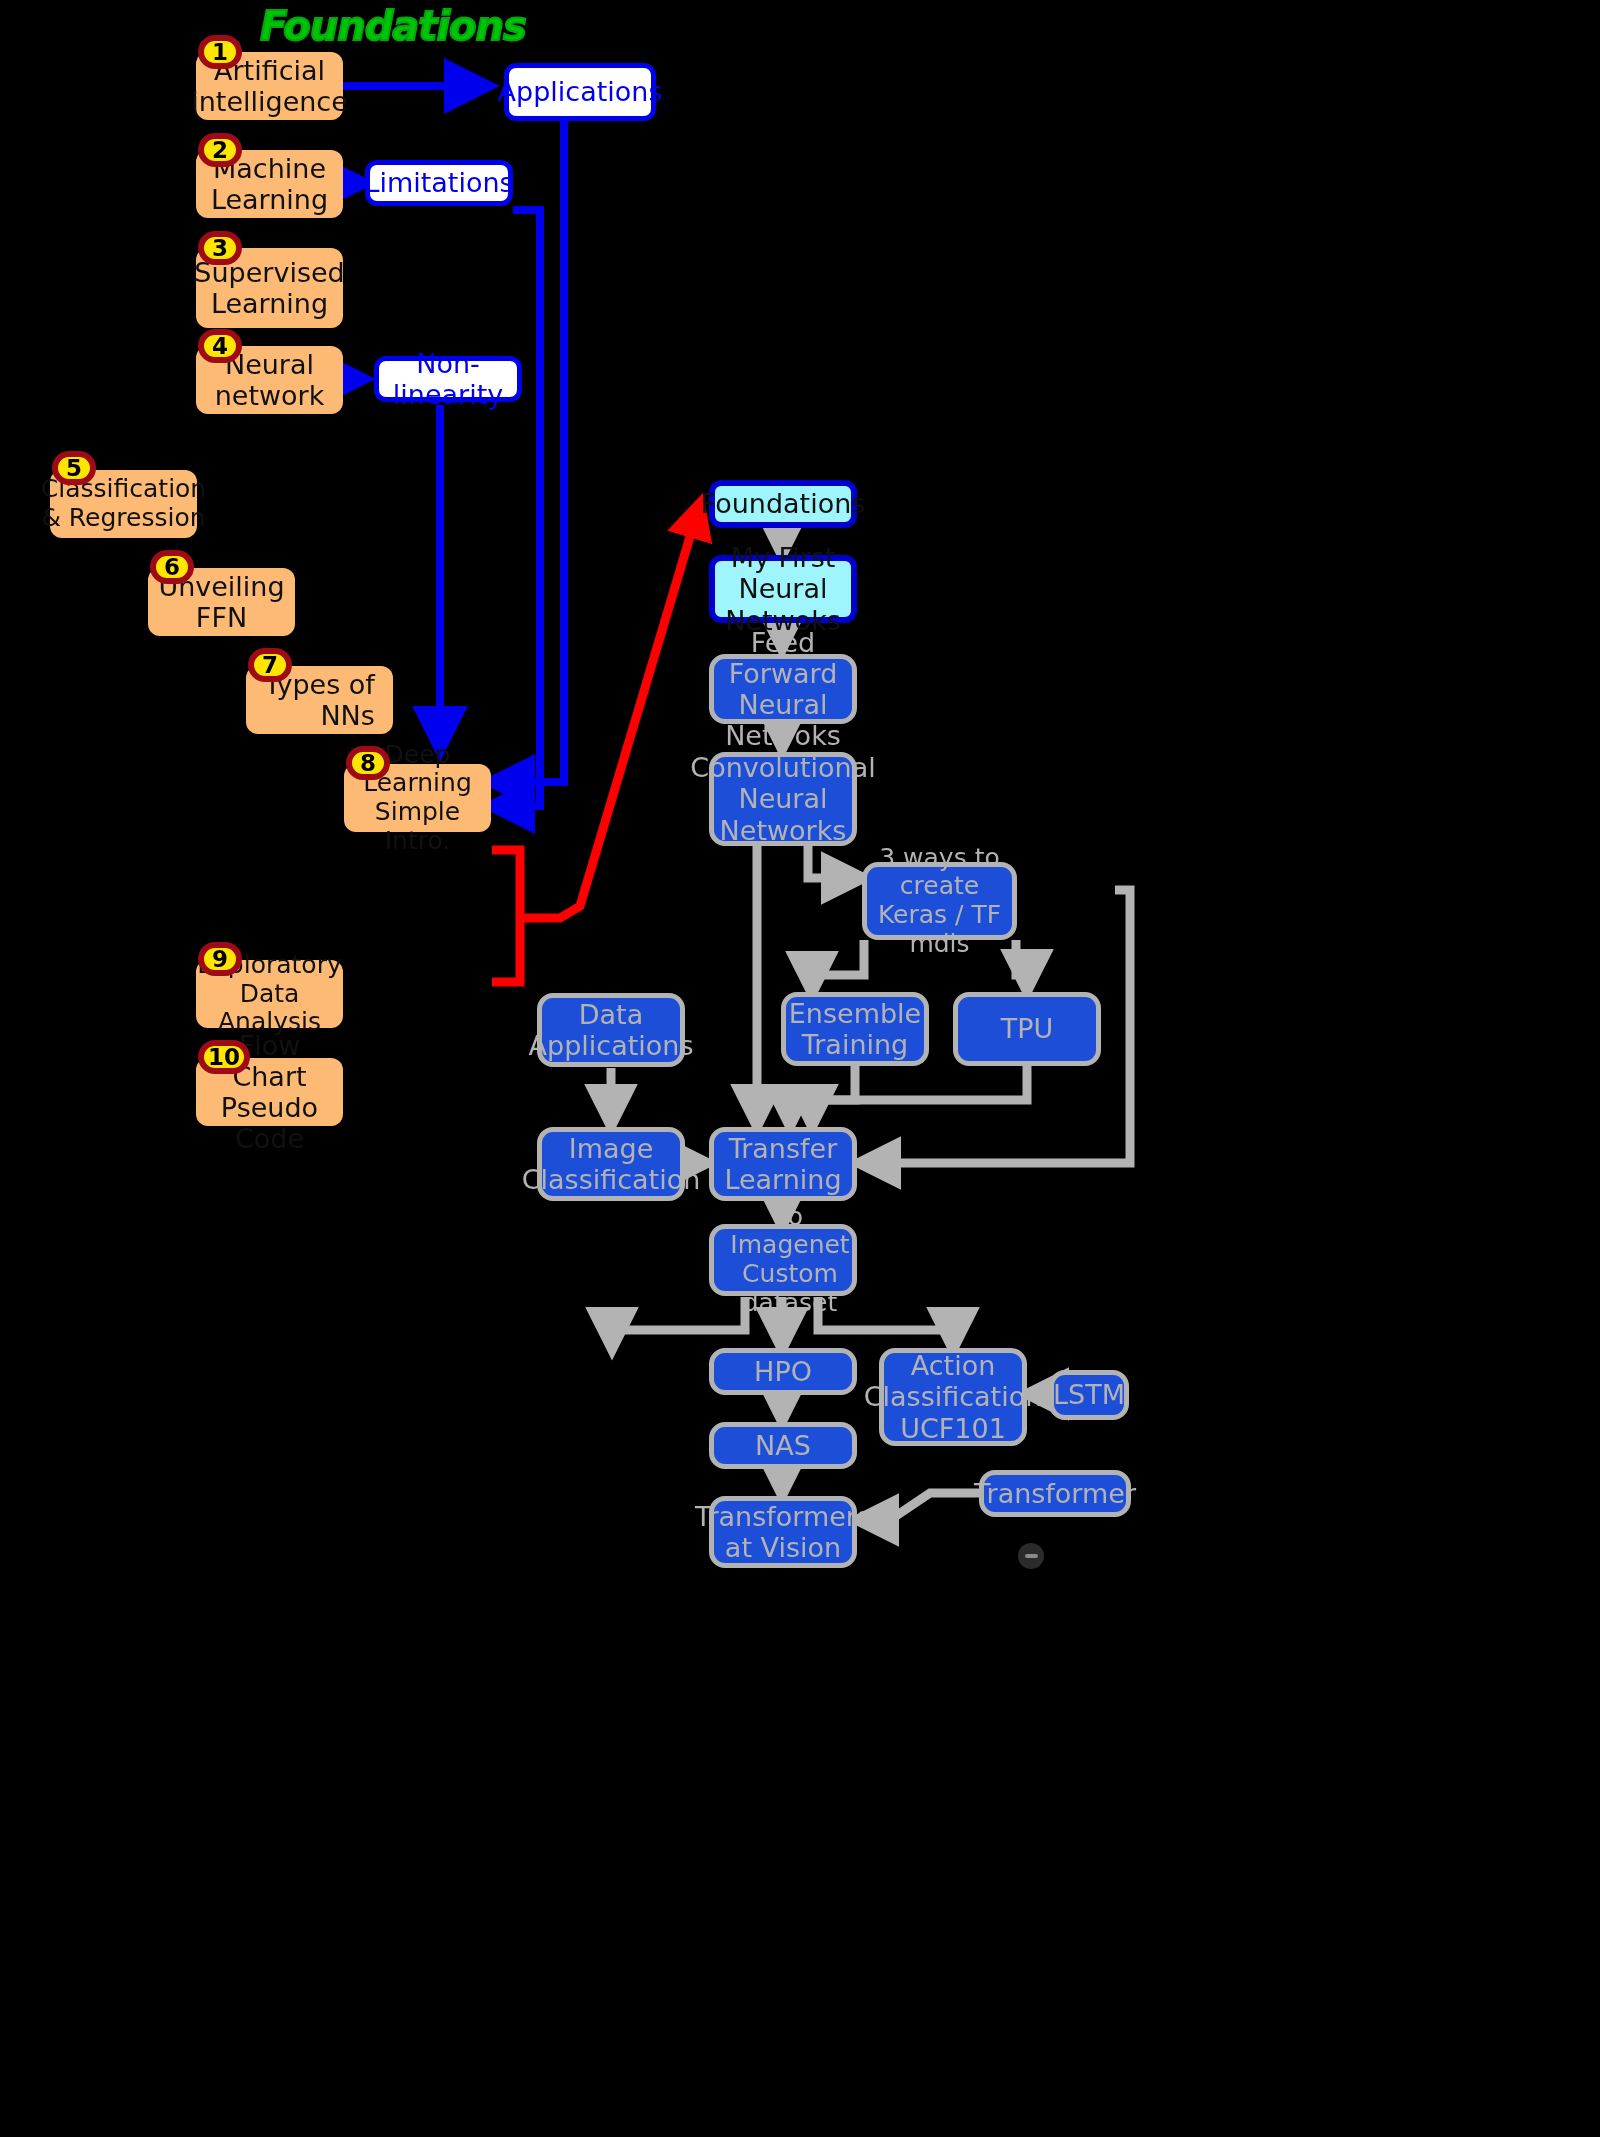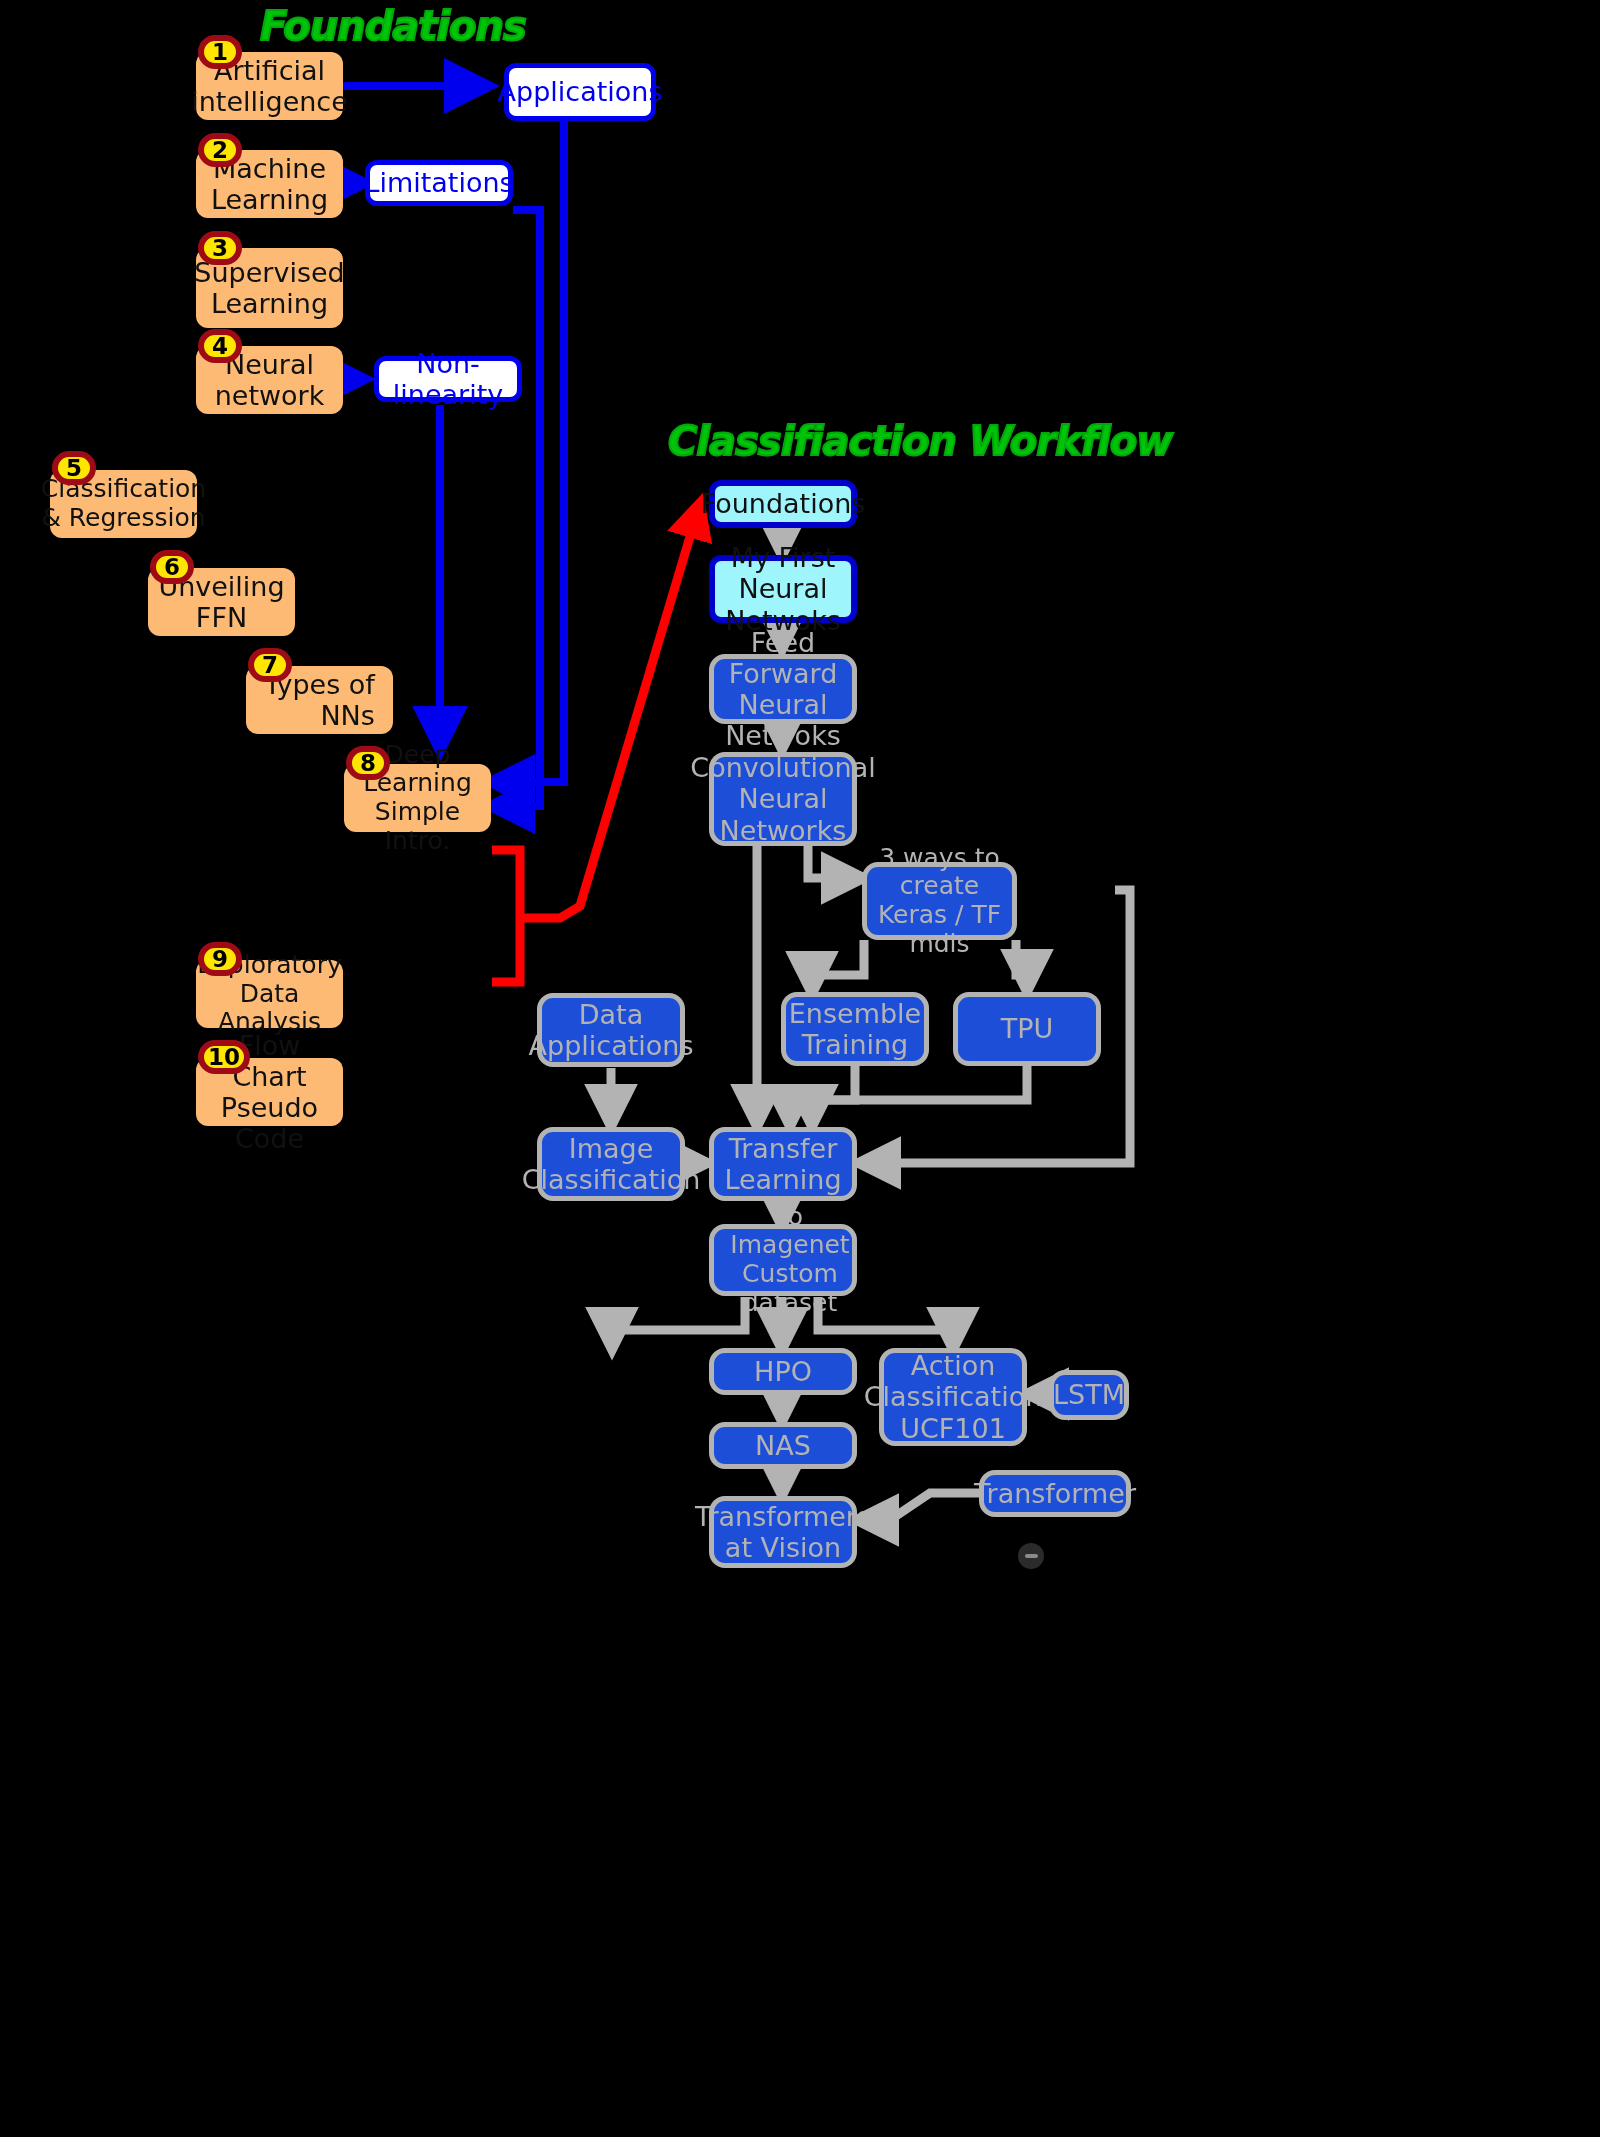--- a/index.html
+++ b/index.html
@@ -88,21 +88,20 @@
       <path d="M782,1297 L782,1348"></path>
       <path d="M818,1297 L818,1330 L953,1330 L953,1348"></path>
       <path d="M782,1395 L782,1420"></path>
       <path d="M782,1470 L782,1494"></path>
       <path d="M1050,1394 L1028,1394"></path>
       <path d="M980,1493 L930,1493 L890,1520 L858,1520"></path>
     </g>
   </svg>
 
   <div class="section-title" style="left:260px;top:3px;">Foundations</div>
-  <div class="section-title" style="left:668px;top:418px;">Classifiaction Workflow</div>
 
   <div class="node n-left" style="left:196px;top:52px;width:147px;height:68px;white-space:pre-line;">Artificial
 intelligence</div>
   <div class="badge" style="left:198px;top:35px;">1</div>
 
   <div class="node n-left" style="left:196px;top:150px;width:147px;height:68px;white-space:pre-line;">Machine
 Learning</div>
   <div class="badge" style="left:198px;top:133px;">2</div>
 
   <div class="node n-left" style="left:196px;top:248px;width:147px;height:80px;white-space:pre-line;">Supervised

